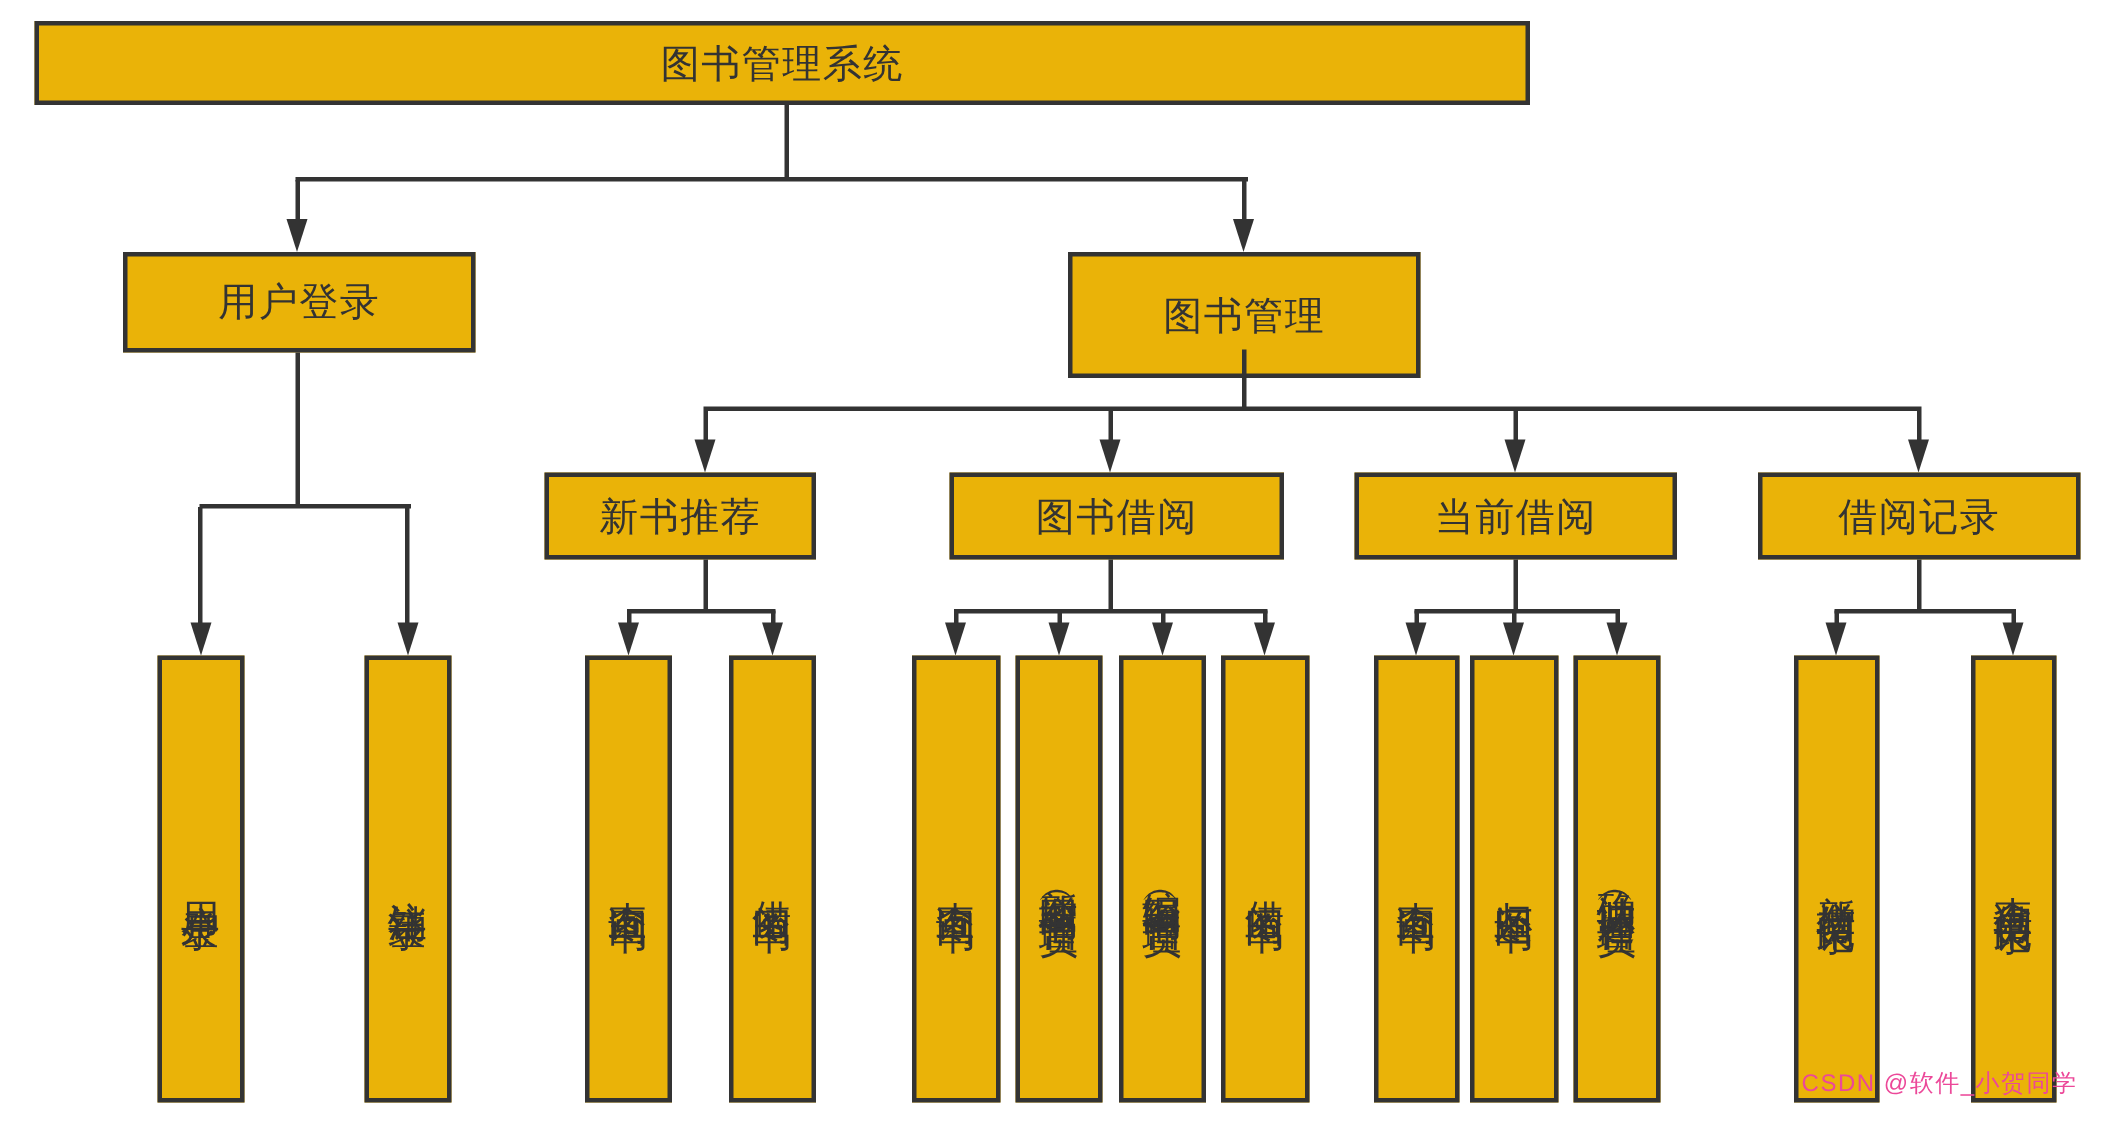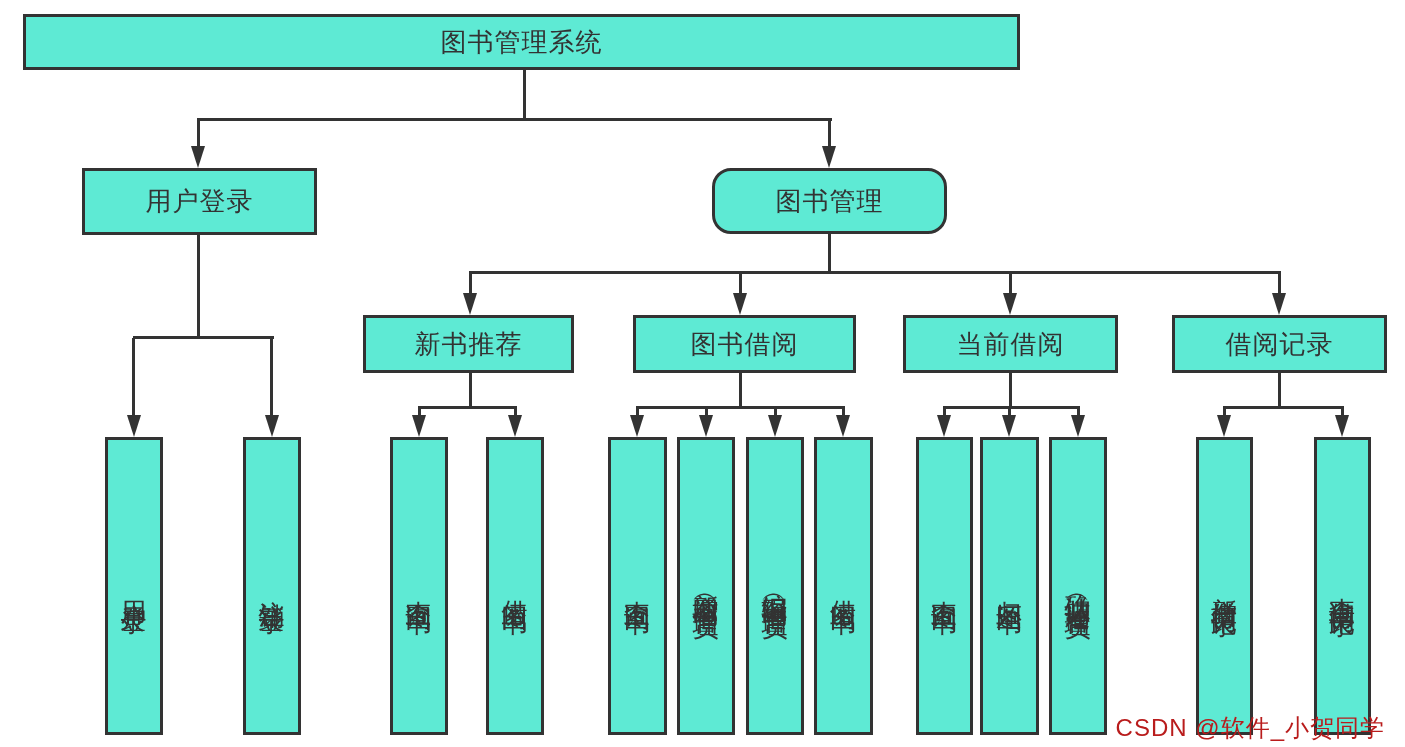--- a/index.html
+++ b/index.html
@@ -1,32 +1,32 @@
 <!DOCTYPE html>
 <html><head>
 <meta charset="utf-8">
 <style>
   html,body{margin:0;padding:0;background:#ffffff;font-family:"Liberation Sans",sans-serif;}
   .canvas{position:relative;width:1405px;height:747px;background:#ffffff;overflow:hidden;}
   .box{
-    position:absolute;box-sizing:border-box;border:3px solid #333333;background:#5eead4;
+    position:absolute;box-sizing:border-box;border:3px solid #333333;background:#eab308;
     display:flex;align-items:center;justify-content:center;
     color:#333333;font-size:26px;letter-spacing:1px;white-space:nowrap;
   }
   .vbox span{
     writing-mode:vertical-rl;text-orientation:mixed;
     letter-spacing:3px;font-size:26px;line-height:1.0;white-space:normal;
   }
   .lh{position:absolute;height:3px;background:#333333;}
   .lv{position:absolute;width:3px;background:#333333;}
   .ah{position:absolute;width:0;height:0;
       border-left:7px solid transparent;border-right:7px solid transparent;
       border-top:22px solid #333333;}
   .watermark{
-    position:absolute;top:712px;right:20px;color:#b91c1c;font-size:24px;
+    position:absolute;top:712px;right:20px;color:#ec4899;font-size:16px;
     letter-spacing:1px;z-index:5;white-space:nowrap;
   }
 </style>
 </head>
 <body>
 
 <div class="canvas">
 
   <div class="box" style="left:23px;top:14px;width:997px;height:56px;">
     <span>图书管理系统</span>
@@ -35,21 +35,21 @@
   <div class="lv" style="left:523px;top:70px;height:50px;"></div>
   <div class="lh" style="left:197px;top:118px;width:635px;"></div>
   <div class="lv" style="left:197px;top:120px;height:30px;"></div>
   <div class="ah" style="left:191px;top:146px;"></div>
   <div class="lv" style="left:828px;top:120px;height:30px;"></div>
   <div class="ah" style="left:822px;top:146px;"></div>
 
   <div class="box" style="left:82px;top:168px;width:235px;height:67px;">
     <span>用户登录</span>
   </div>
-  <div class="box" style="left:712px;top:168px;width:235px;height:66px;border-radius:19px;">
+  <div class="box" style="left:712px;top:168px;width:235px;height:84px;">
     <span>图书管理</span>
   </div>
 
   <div class="lv" style="left:197px;top:235px;height:103px;"></div>
   <div class="lh" style="left:133px;top:336px;width:141px;"></div>
   <div class="lv" style="left:132px;top:338px;height:80px;"></div>
   <div class="ah" style="left:127px;top:415px;"></div>
   <div class="lv" style="left:270px;top:338px;height:80px;"></div>
   <div class="ah" style="left:265px;top:415px;"></div>
 
@@ -57,21 +57,21 @@
   <div class="lh" style="left:469px;top:271px;width:812px;"></div>
   <div class="lv" style="left:469px;top:274px;height:22px;"></div>
   <div class="ah" style="left:463px;top:293px;"></div>
   <div class="lv" style="left:739px;top:274px;height:22px;"></div>
   <div class="ah" style="left:733px;top:293px;"></div>
   <div class="lv" style="left:1009px;top:274px;height:22px;"></div>
   <div class="ah" style="left:1003px;top:293px;"></div>
   <div class="lv" style="left:1278px;top:274px;height:22px;"></div>
   <div class="ah" style="left:1272px;top:293px;"></div>
 
-  <div class="box" style="left:363px;top:315px;width:211px;height:58px;">
+  <div class="box" style="left:363px;top:315px;width:181px;height:58px;">
     <span>新书推荐</span>
   </div>
   <div class="box" style="left:633px;top:315px;width:223px;height:58px;">
     <span>图书借阅</span>
   </div>
   <div class="box" style="left:1172px;top:315px;width:215px;height:58px;">
     <span>借阅记录</span>
   </div>
   <div class="box" style="left:903px;top:315px;width:215px;height:58px;">
     <span>当前借阅</span>

